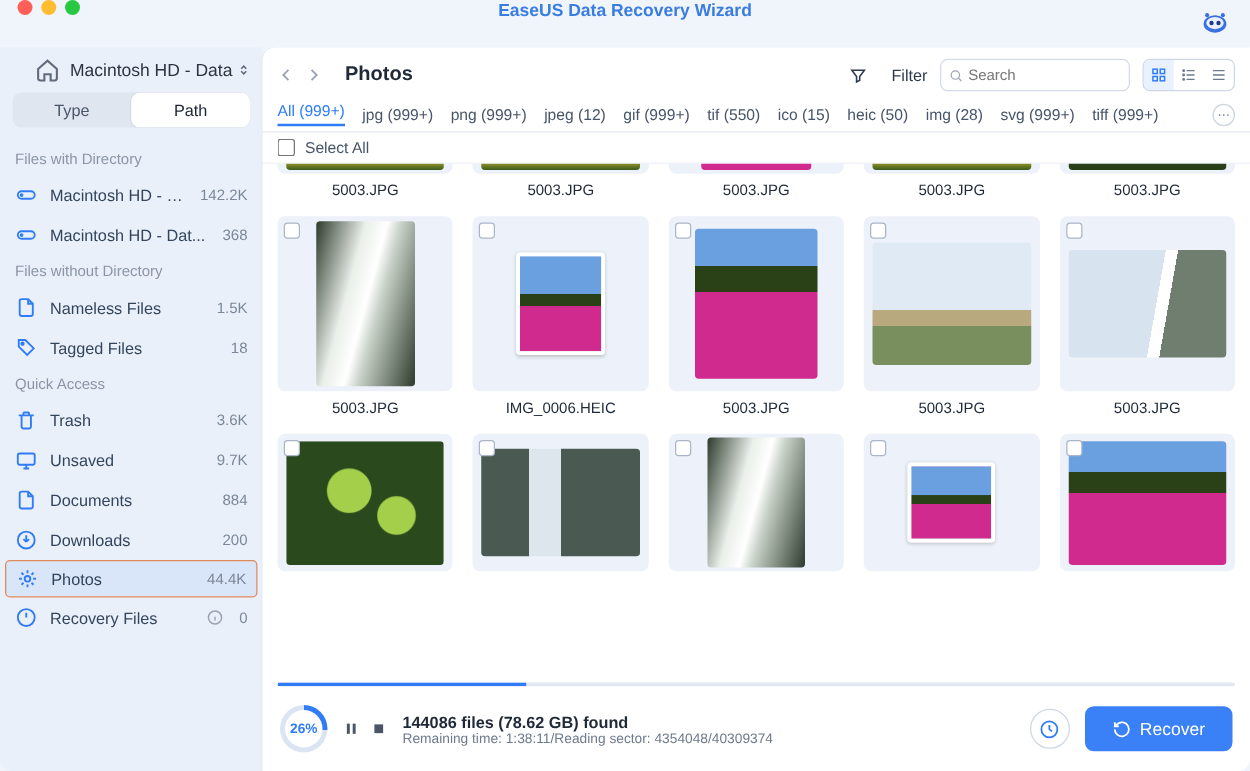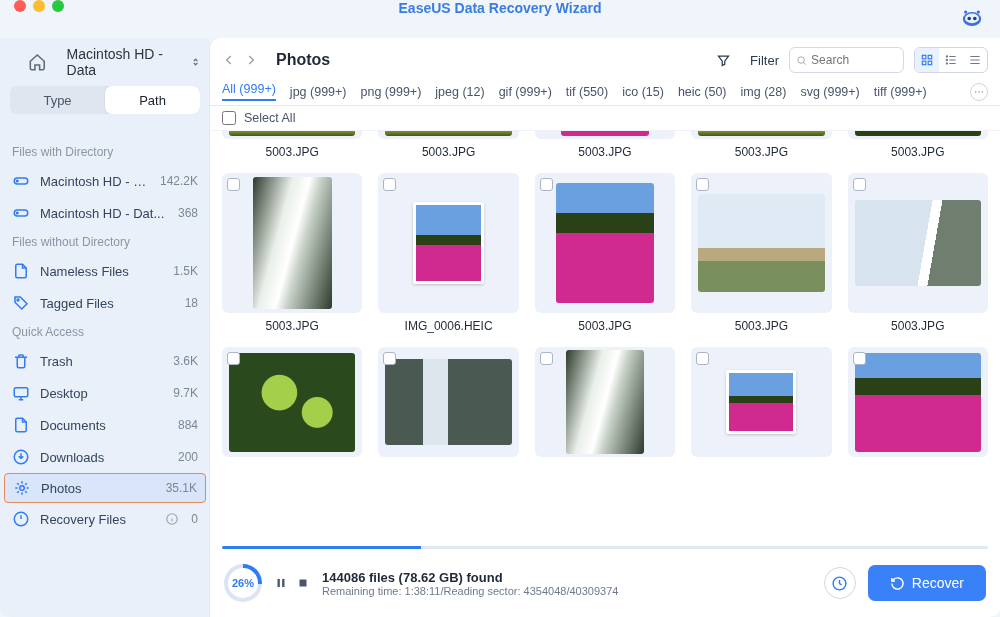--- a/index.html
+++ b/index.html
@@ -5,40 +5,40 @@
 * { box-sizing: border-box; margin: 0; padding: 0; font-family: -apple-system, BlinkMacSystemFont, "Segoe UI", sans-serif; }
 body { width: 1000px; height: 617px; background: #f0f4fb; border-radius: 10px; overflow: hidden; position: relative; display: flex; flex-direction: column; }
 .titlebar { height: 38px; display:flex; align-items:flex-start; padding: 0 14px; position:relative; }
 .traffic { display:flex; gap:7px; }
 .traffic span { width:12px; height:12px; border-radius:50%; display:block; }
 .tl-red { background:#ff5f57; } .tl-yel { background:#febc2e; } .tl-grn { background:#28c840; }
 .app-title { position:absolute; left:0; right:0; text-align:center; color:#3a7de0; font-size:14px; font-weight:600; }
 .mascot { position:absolute; right:14px; top:6px; width:28px; height:22px; }
 .main { flex:1; display:flex; min-height:0; }
 .sidebar { width:210px; padding: 2px 0 0 0; display:flex; flex-direction:column; background:#eaf0fa; }
-.loc-bar { display:flex; align-items:center; padding: 6px 10px 8px 28px; gap:20px; }
+.loc-bar { display:flex; align-items:center; padding: 6px 10px 8px 28px; gap:8px; }
 .home-ico { width:20px; height:20px; color:#5f6a7a; }
 .loc-sel { font-size:14px; color:#2b3440; display:flex; align-items:center; gap:4px; cursor:pointer; }
-.seg { margin: 0 10px 25px 10px; display:flex; background:#dfe6f0; border-radius:7px; overflow:hidden; height:28px; }
+.seg { margin: 0 10px 12px 10px; display:flex; background:#dfe6f0; border-radius:7px; overflow:hidden; height:28px; }
 .seg div { flex:1; display:flex; align-items:center; justify-content:center; font-size:13px; cursor:pointer; color:#4a5568;}
 .seg .active { background:#fff; border-radius:7px; color:#1b2330; box-shadow:0 0 0 1px #d5dce7;}
 .sect-lbl { font-size:12px; color:#8b95a5; padding:6px 12px; }
 .srow { display:flex; align-items:center; padding: 7px 12px; gap:10px; cursor:pointer; font-size:13px; color:#33455c; }
 .srow .ico { width:18px; height:18px; color:#2f7cf6; display:flex; align-items:center; justify-content:center; flex-shrink:0;}
 .srow .nm { flex:1; white-space:nowrap; overflow:hidden; text-overflow:ellipsis; }
 .srow .cnt { color:#7b8798; font-size:12px; }
 .srow.sel { background:#d9e5f8; border:1.5px solid #e28a5a; border-radius:4px; margin:0 4px; padding:5px 8px;}
 .content { flex:1; background:#fff; border-top-left-radius:10px; display:flex; flex-direction:column; min-width:0; box-shadow:-1px 0 0 #e3e8f0;}
 .toolbar { height:44px; display:flex; align-items:center; padding:0 12px; gap:10px; }
 .nav-arr { display:flex; gap:8px; color:#9aa3b2; }
 .nav-arr span{cursor:pointer;}
 .view-title { font-size:16px; font-weight:600; color:#1f2937; margin-left:8px; }
 .spacer { flex:1; }
 .filter-btn { display:flex; align-items:center; gap:19px; color:#2d3b4e; font-size:13px; cursor:pointer;}
-.search { width:115px; height:26px; border:1px solid #d3dae6; border-radius:6px; display:flex; align-items:center; padding:0 6px; gap:4px; color:#9aa3b2;}
+.search { width:152px; height:26px; border:1px solid #d3dae6; border-radius:6px; display:flex; align-items:center; padding:0 6px; gap:4px; color:#9aa3b2;}
 .search input { border:0; outline:0; width:100%; font-size:12px; background:transparent;}
 .view-sw { display:flex; border:1px solid #cfd7e5; border-radius:6px; overflow:hidden;}
 .view-sw div { width:24px; height:24px; display:flex; align-items:center; justify-content:center; cursor:pointer; color:#6d7a8d;}
 .view-sw .act { color:#2f7cf6; background:#eaf1fe;}
 .filterbar { display:flex; align-items:center; padding:0 12px 4px 12px; gap:14px; font-size:12.5px; color:#475569; border-bottom:1px solid #e5eaf2; flex-wrap:nowrap; }
 .filterbar .ft { cursor:pointer; white-space:nowrap;}
 .filterbar .ft.act { color:#2f7cf6; border-bottom:2px solid #2f7cf6; padding-bottom:3px;}
 .filterbar .more { margin-left:auto; width:18px; height:18px; border:1px solid #cdd5e2; border-radius:50%; display:flex; align-items:center; justify-content:center; color:#7a8598; font-size:10px; cursor:pointer;}
 .selall { display:flex; align-items:center; gap:8px; padding:5px 12px; font-size:12.5px; color:#475569; border-bottom:1px solid #eef1f7;}
 .selall input { width:14px; height:14px;}
@@ -167,21 +167,21 @@
       <span class="nm">Trash</span>
       <span class="cnt">3.6K</span>
     </div>
     <div class="srow">
       <span class="ico">
           <svg viewBox="0 0 24 24" width="18" height="18" fill="none" stroke="currentColor" stroke-width="2">
             <rect x="3" y="5" width="18" height="12" rx="2"></rect>
             <path d="M9 21h6M12 17v4"></path>
           </svg>
         </span>
-      <span class="nm">Desktop</span>
+      <span class="nm">Unsaved</span>
       <span class="cnt">9.7K</span>
     </div>
     <div class="srow">
       <span class="ico">
           <svg viewBox="0 0 24 24" width="18" height="18" fill="none" stroke="currentColor" stroke-width="2">
             <path d="M14 3H7a2 2 0 0 0-2 2v14a2 2 0 0 0 2 2h10a2 2 0 0 0 2-2V8z"></path>
             <path d="M14 3v5h5"></path>
           </svg>
         </span>
       <span class="nm">Documents</span>
@@ -198,21 +198,21 @@
       <span class="cnt">200</span>
     </div>
     <div class="srow sel">
       <span class="ico">
           <svg viewBox="0 0 24 24" width="18" height="18" fill="none" stroke="currentColor" stroke-width="2">
             <circle cx="12" cy="12" r="3"></circle>
             <path d="M12 3v3M12 18v3M3 12h3M18 12h3M5.6 5.6l2.1 2.1M16.3 16.3l2.1 2.1M5.6 18.4l2.1-2.1M16.3 7.7l2.1-2.1"></path>
           </svg>
         </span>
       <span class="nm">Photos</span>
-      <span class="cnt">35.1K</span>
+      <span class="cnt">44.4K</span>
     </div>
     <div class="srow">
       <span class="ico">
           <svg viewBox="0 0 24 24" width="18" height="18" fill="none" stroke="currentColor" stroke-width="2">
             <circle cx="12" cy="12" r="9"></circle>
             <path d="M12 7v5M12 16h.01"></path>
           </svg>
         </span>
       <span class="nm">Recovery Files</span>
       <span class="ico" style="color:#9aa3b2;">

